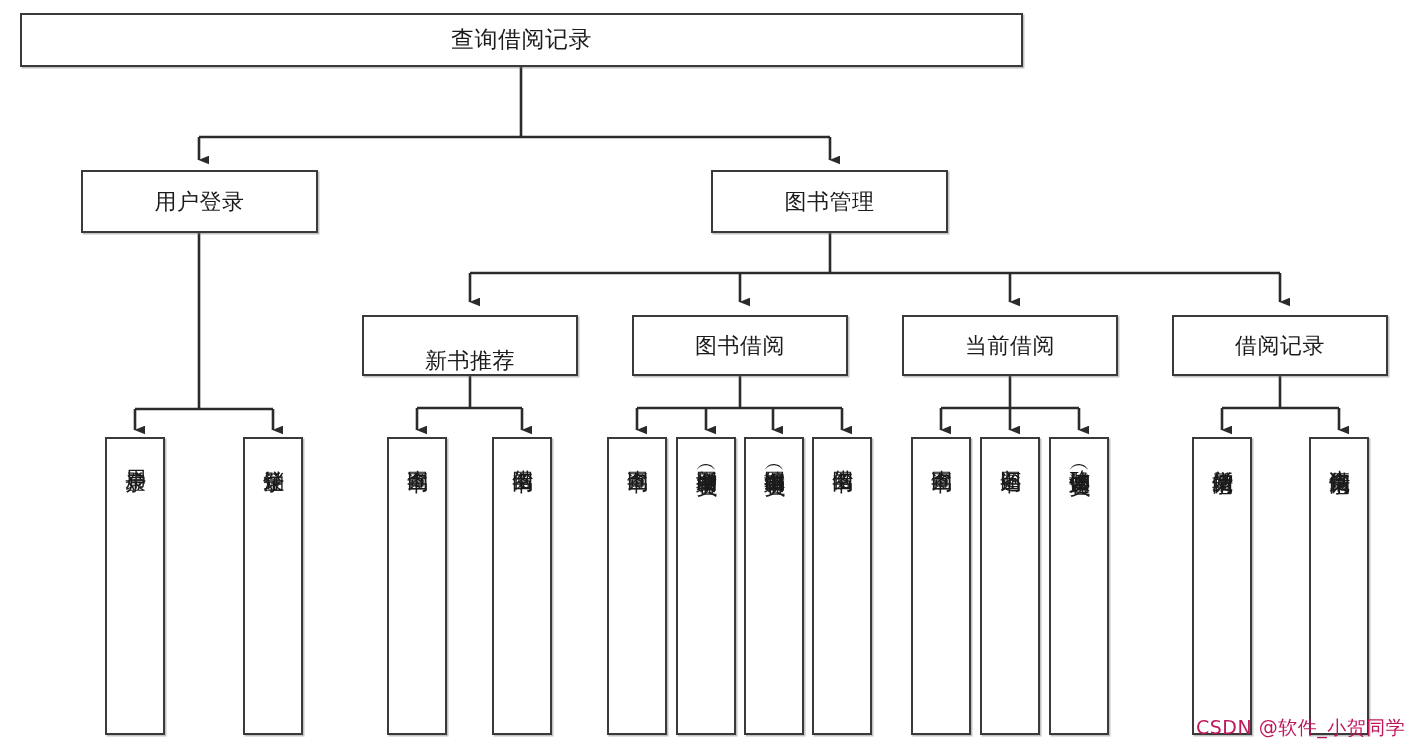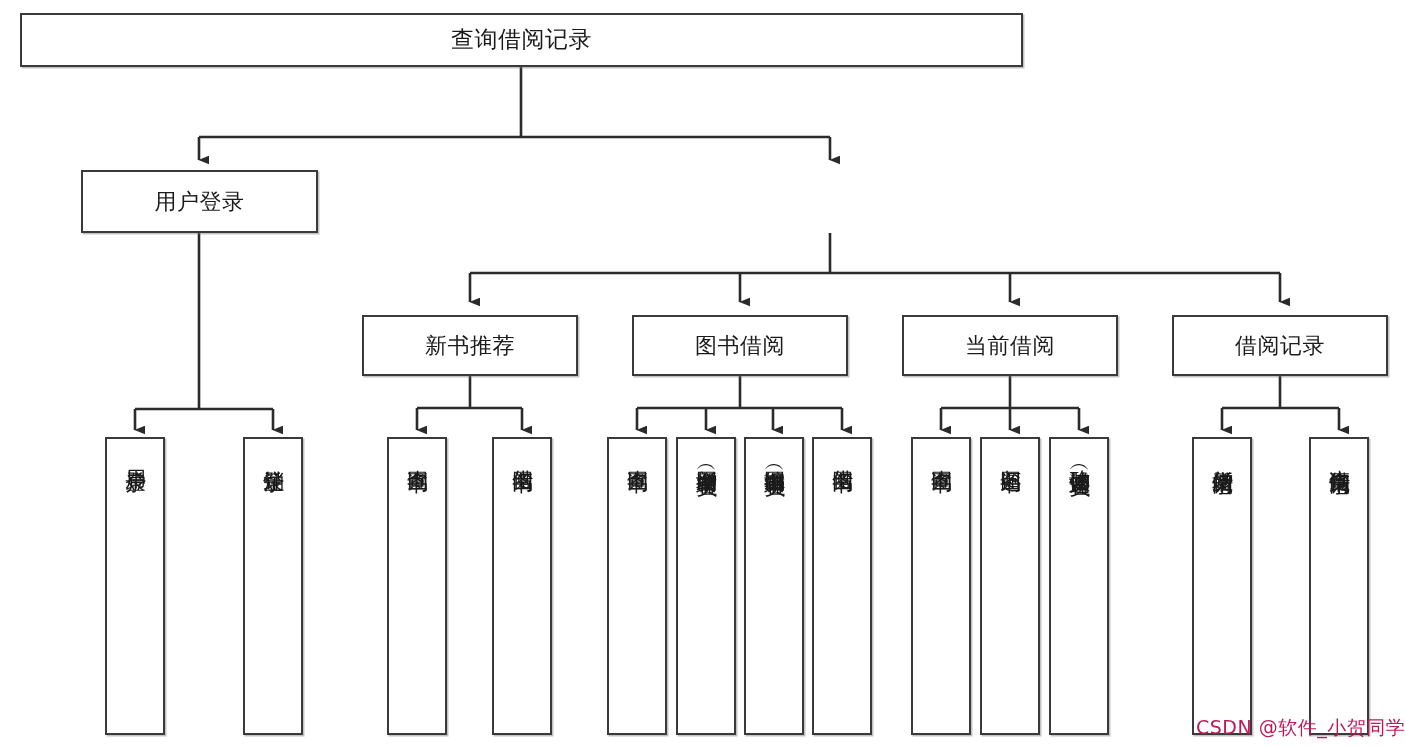--- a/index.html
+++ b/index.html
@@ -121,22 +121,25 @@
     </g>
   </svg>
 
   <div class="node h root" style="left:20px;top:13px;width:1003px;height:54px;">
     <span class="label">查询借阅记录</span>
   </div>
 
   <div class="node h" style="left:81px;top:170px;width:237px;height:63px;">
     <span class="label">用户登录</span>
   </div>
+  <div class="node h" style="left:711px;top:170px;width:237px;height:63px;">
+    <span class="label">图书管理</span>
+  </div>
 
-  <div class="node h" style="left:362px;top:315px;width:216px;height:61px;">
+  <div class="node h" style="left:362px;top:315px;width:216px;height:61px;align-items:flex-end;">
     <span class="label">新书推荐</span>
   </div>
   <div class="node h" style="left:632px;top:315px;width:216px;height:61px;font-family:Liberation Serif, serif;">
     <span class="label">图书借阅</span>
   </div>
   <div class="node h" style="left:1172px;top:315px;width:216px;height:61px;">
     <span class="label">借阅记录</span>
   </div>
   <div class="node h" style="left:902px;top:315px;width:216px;height:61px;">
     <span class="label">当前借阅</span>

